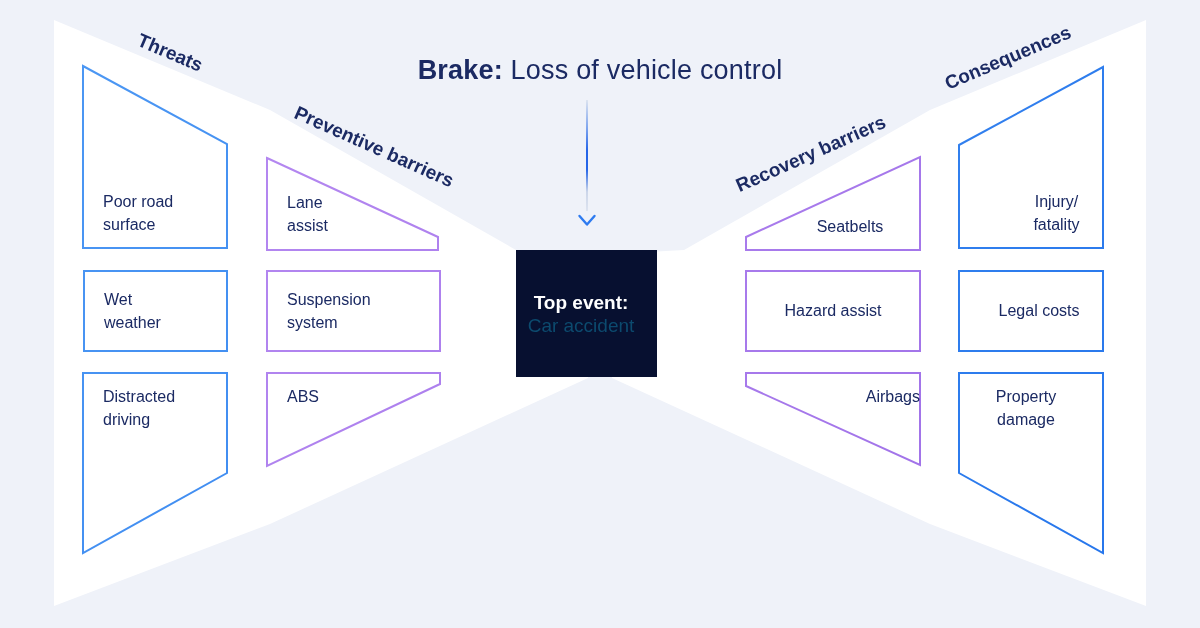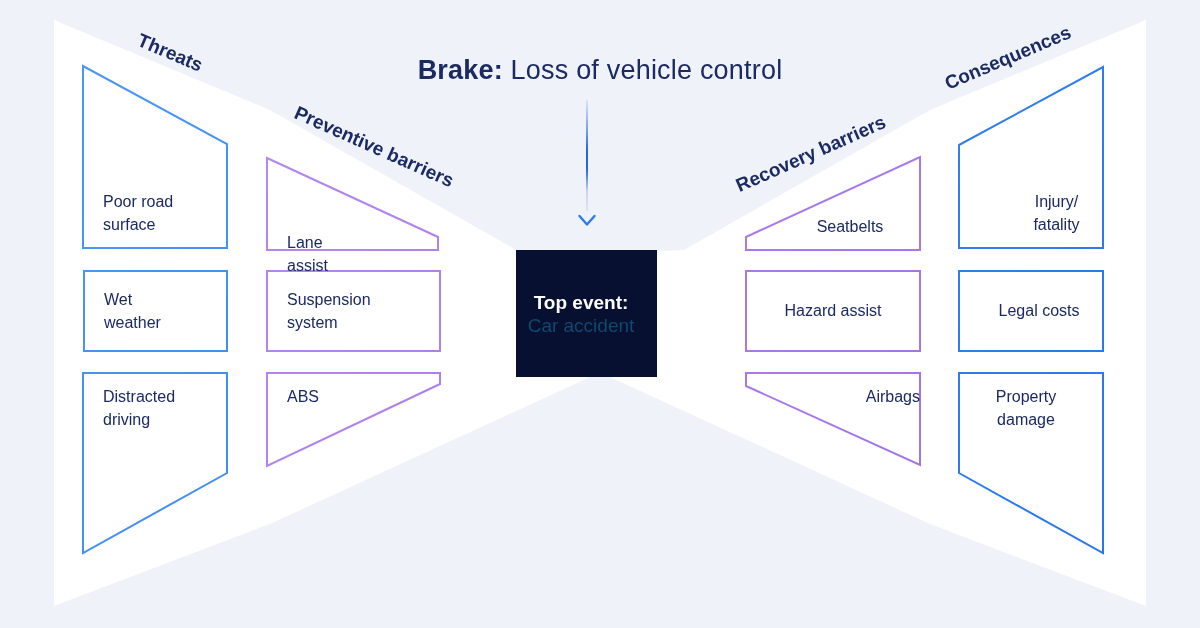--- a/index.html
+++ b/index.html
@@ -24,21 +24,21 @@
   .lbl-preventive{left:279px;top:136px;width:190px;transform:rotate(24deg);}
   .lbl-recovery{left:725px;top:143px;width:172px;transform:rotate(-24deg);}
   .lbl-consequences{left:933px;top:47px;width:150px;transform:rotate(-23deg);}
   .box-label{
     position:absolute;font-size:16px;line-height:23px;color:var(--c-navy_text,#1b2a63);
     white-space:pre-line;
   }
   .t1{left:103px;top:190px;width:125px;}
   .t2{left:104px;top:288px;width:125px;}
   .t3{left:103px;top:385px;width:130px;}
-  .p1{left:287px;top:191px;width:130px;margin-top:40px;}
+  .p1{left:287px;top:191px;width:130px;}
   .p2{left:287px;top:288px;width:150px;}
   .p3{left:287px;top:385px;width:110px;}
   .r1{left:746px;top:215px;width:174px;text-align:center;padding-left:34px;box-sizing:border-box;}
   .r2{left:746px;top:299px;width:174px;text-align:center;}
   .r3{left:746px;top:385px;width:174px;text-align:right;padding-left:50px;box-sizing:border-box;}
   .c1{left:959px;top:190px;width:165px;text-align:center;padding-left:30px;box-sizing:border-box;}
   .c2{left:959px;top:299px;width:160px;text-align:center;}
   .c3{left:959px;top:385px;width:118px;text-align:center;padding-left:16px;box-sizing:border-box;}
   .top-event{
     position:absolute;left:516px;top:250px;width:130px;height:127px;

